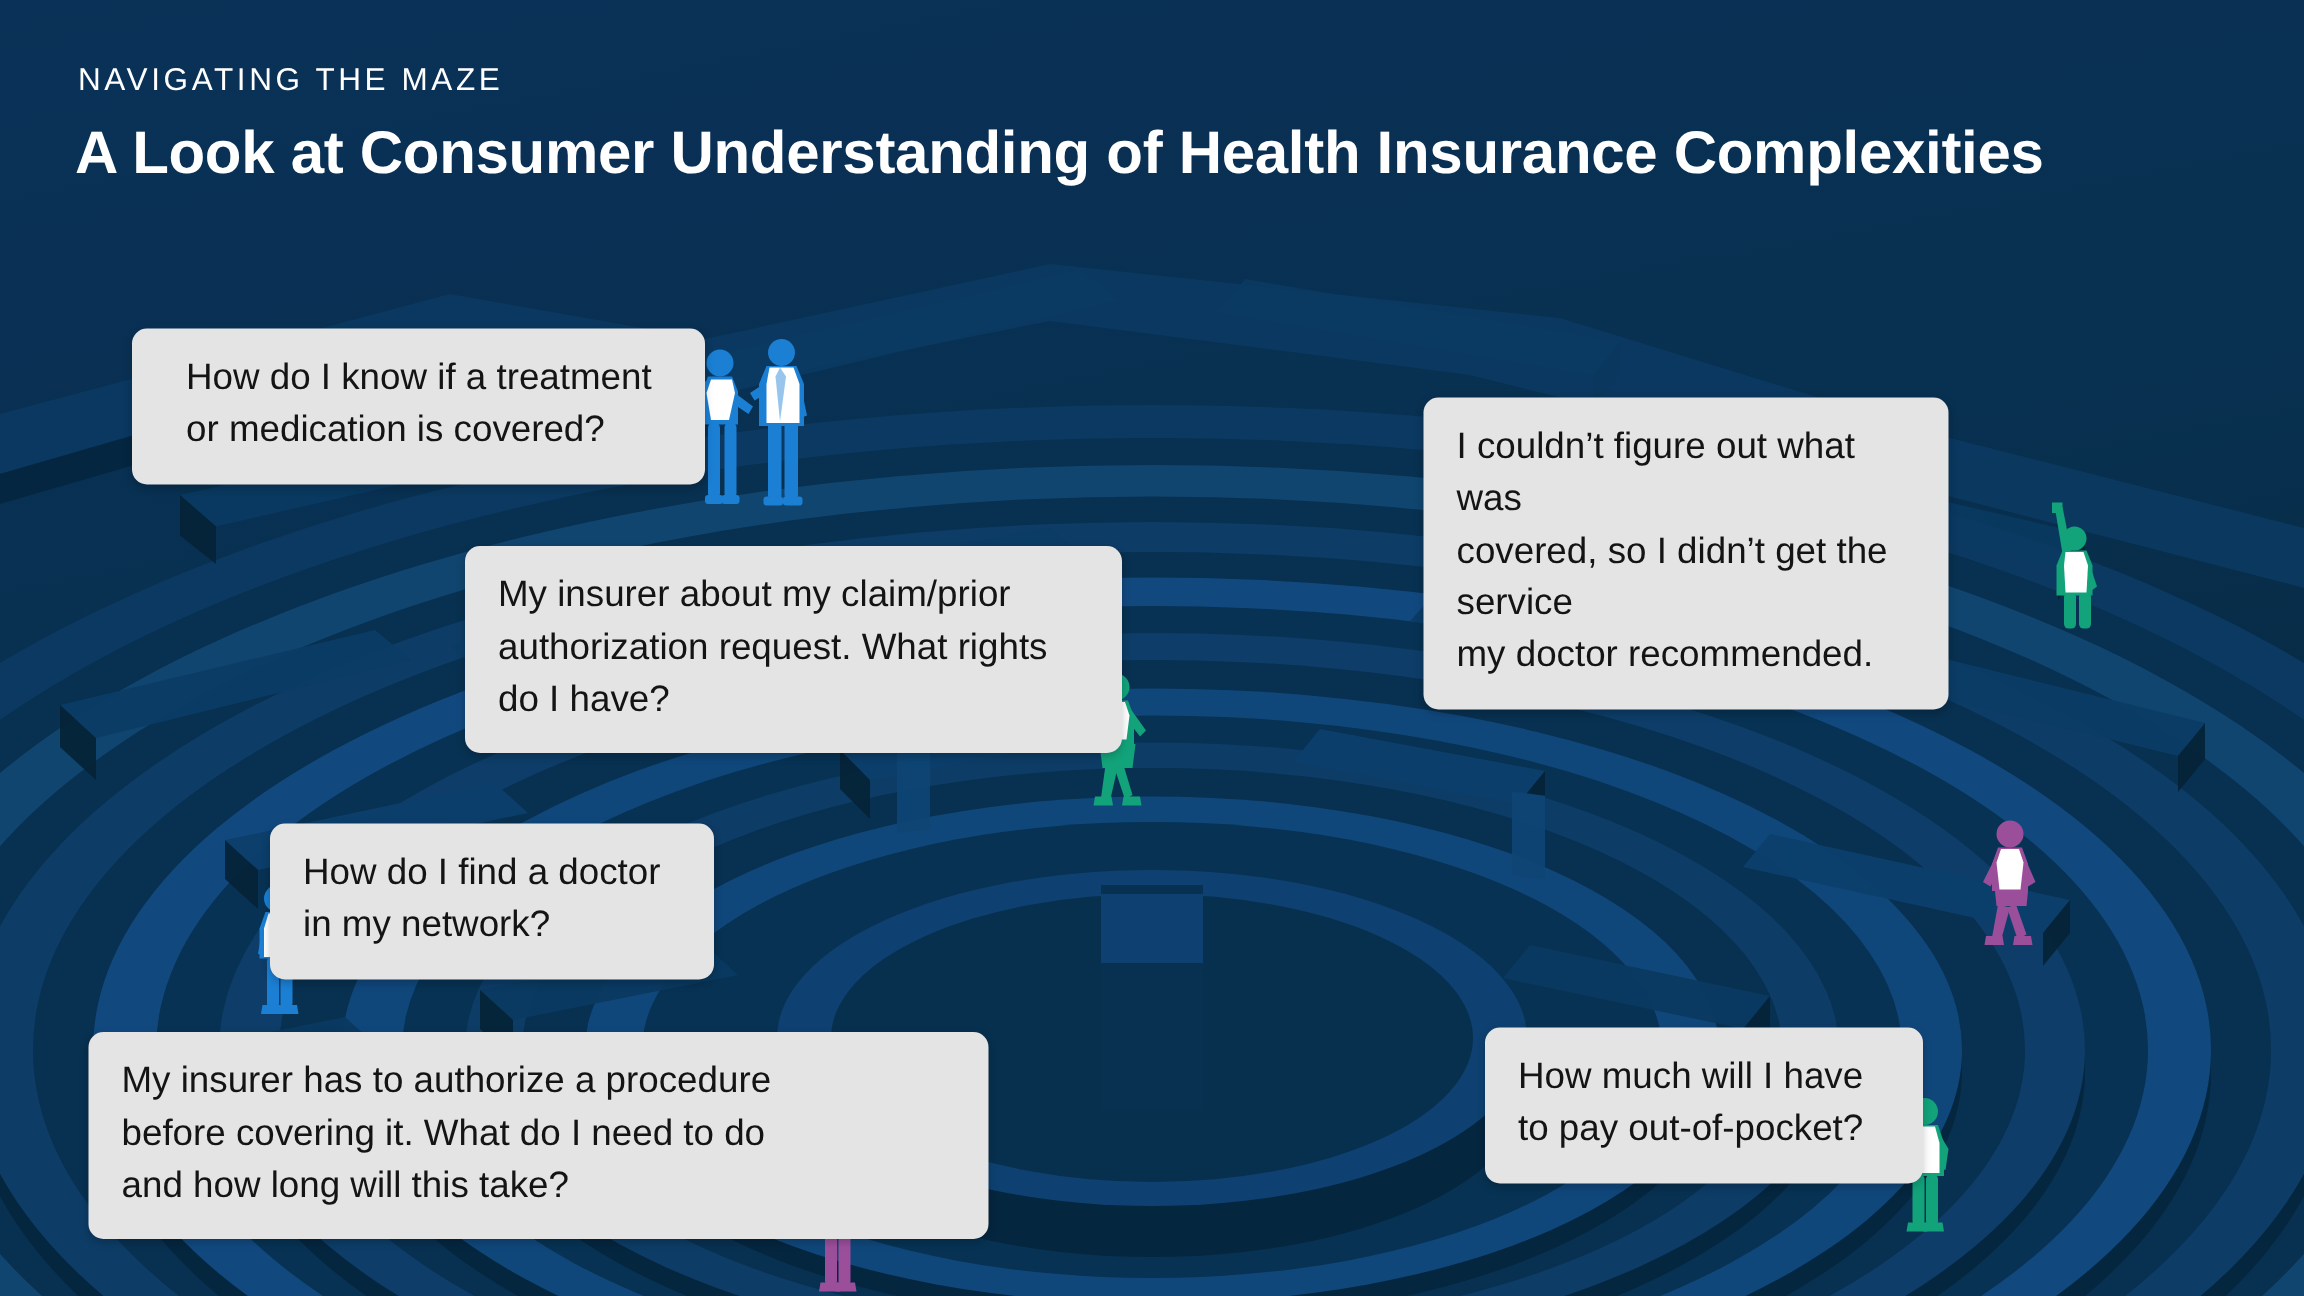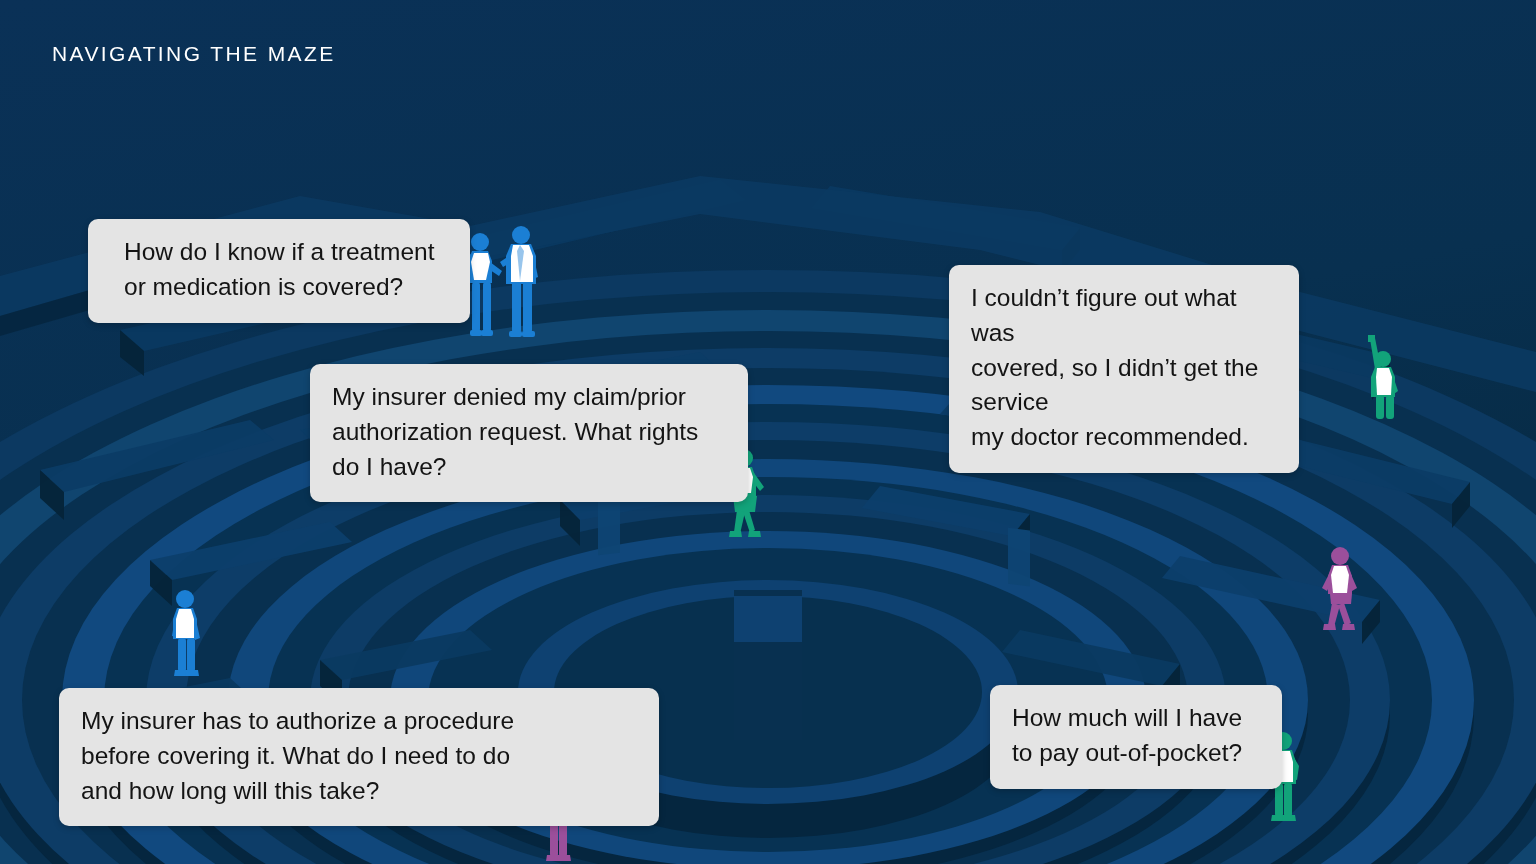--- a/index.html
+++ b/index.html
@@ -193,20 +193,21 @@
       </g>
 
       <g>
         <path d="M 0,276 L 300,196 L 470,226 L 700,176 L 1040,212 L 1300,292 L 1536,352 L 1536,392 L 1180,300 L 980,250 L 700,214 L 460,262 L 290,232 L 0,316 Z" fill="#0b3a62" opacity="0.9"></path>
         <path d="M 0,316 L 290,232 L 290,252 L 0,336 Z" fill="#05263f" opacity="0.9"></path>
       </g>
     </g>
   </svg>
 
   <div class="eyebrow">NAVIGATING THE MAZE</div>
+  <div class="headline">A Look at Consumer Understanding of Health Insurance Complexities</div>
 
   <div class="figure" style="left:460px; top:230px;">
     <svg width="46" height="112" viewBox="0 0 46 112">
       <g fill="#1b7fd4">
         <circle cx="20" cy="12" r="9"></circle>
         <path d="M 12 21 h16 l4 10 v22 h-24 v-22 z"></path>
         <path d="M 10 24 l-4 22 l5 2 l5 -20 z"></path>
         <path d="M 30 32 l12 9 l-3 5 l-12 -8 z"></path>
         <rect x="12" y="52" width="8" height="50" rx="3"></rect>
         <rect x="23" y="52" width="8" height="50" rx="3"></rect>
@@ -330,24 +331,26 @@
         <path d="M 9 82 h12 l1 6 h-14 z"></path>
         <path d="M 20 82 h12 l1 6 h-14 z"></path>
       </g>
       <path d="M 13 21 h12 l3 10 v19 h-18 v-19 z" fill="#ffffff"></path>
     </svg>
   </div>
 
   <div class="bubble" style="left:88px; top:219px; width:382px;padding-left:36px;">How do I know if a treatment
 or medication is covered?</div>
 
-  <div class="bubble" style="left:310px; top:364px; width:438px;">My insurer denied my claim/prior
+  <div class="bubble" style="left:310px; top:364px; width:438px;">My insurer about my claim/prior
 authorization request. What rights
 do I have?</div>
 
+  <div class="bubble" style="left:180px; top:549px; width:296px;">How do I find a doctor
+in my network?</div>
 
   <div class="bubble" style="left:59px; top:688px; width:600px;">My insurer has to authorize a procedure
 before covering it. What do I need to do
 and how long will this take?</div>
 
   <div class="bubble" style="left:949px; top:265px; width:350px;">I couldn’t figure out what was
 covered, so I didn’t get the service
 my doctor recommended.</div>
 
 

